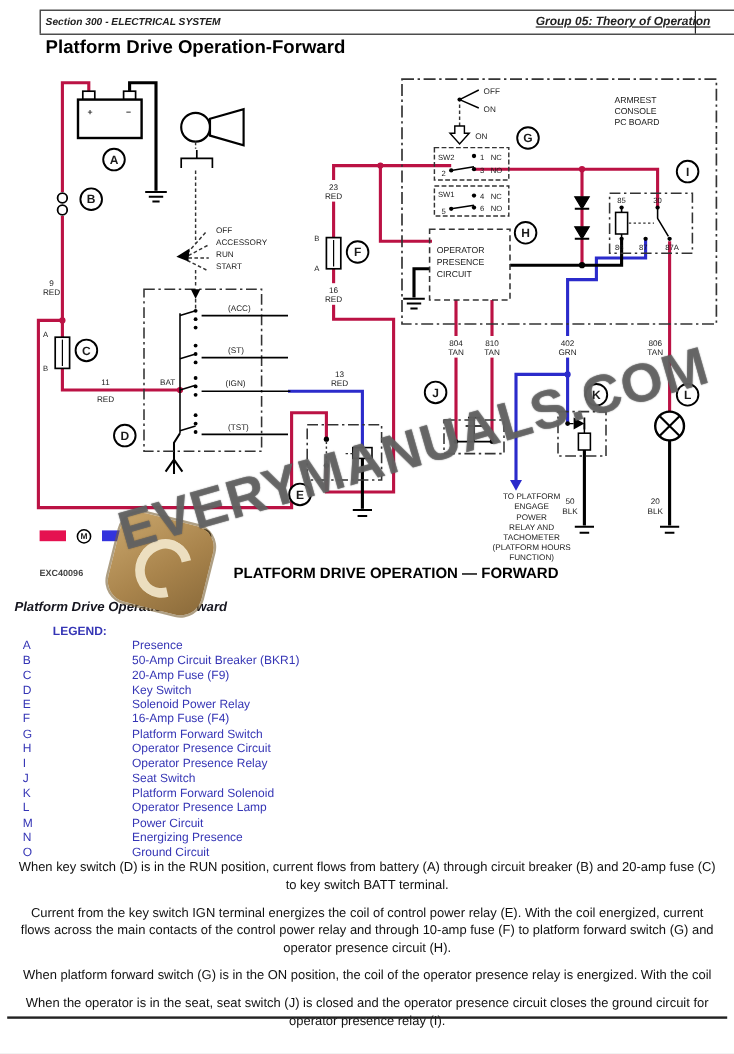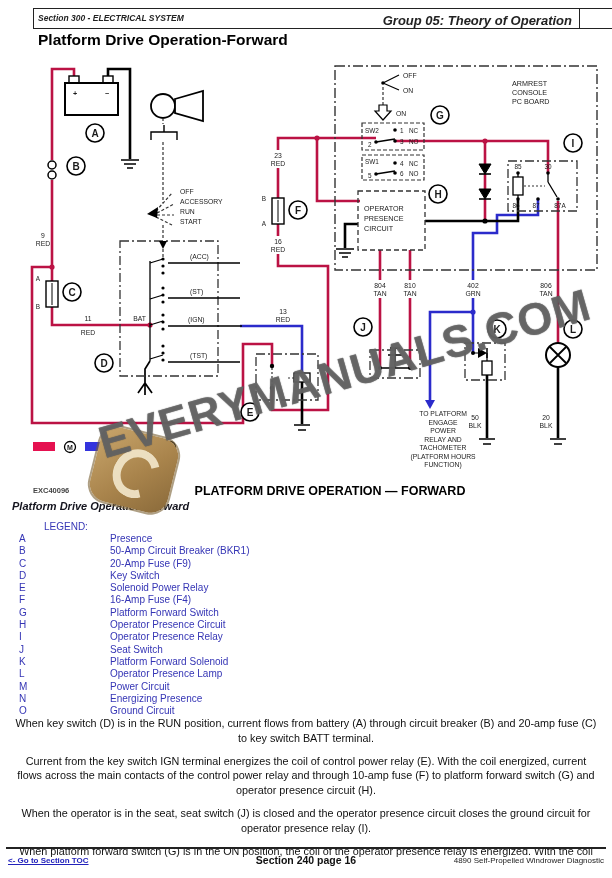--- a/index.html
+++ b/index.html
@@ -4,38 +4,38 @@
 <style>
   html,body{margin:0;padding:0;background:#e8e8e8;}
   .page{position:relative;width:612px;height:878px;background:#ffffff;margin:0 auto;
         font-family:"Liberation Sans",sans-serif;color:#1a1a1a;overflow:hidden;}
   
   .hdr{position:absolute;left:33px;right:0;top:8px;height:19px;
        border-top:1.5px solid #222;border-bottom:1.5px solid #222;}
   .hdr .vline-l{position:absolute;left:0;top:0;bottom:0;width:0;border-left:1.5px solid #222;}
   .hdr .vline-r{position:absolute;left:546px;top:0;bottom:0;width:0;border-left:1.5px solid #222;}
   .hdr-left{position:absolute;left:5px;top:4px;font-size:8.5px;font-weight:bold;font-style:italic;color:#222;}
-  .hdr-right{position:absolute;right:40px;top:4px;font-size:13px;font-weight:bold;font-style:italic;color:#222;}
+  .hdr-right{position:absolute;right:20px;top:4px;font-size:10px;font-weight:bold;font-style:italic;color:#222;text-decoration:underline;}
   .title{position:absolute;left:38px;top:31px;font-size:15.5px;font-weight:bold;color:#000;}
   
   .diagram{position:absolute;left:0;top:63px;width:612px;height:406px;}
   svg text{font-family:"Liberation Sans",sans-serif;fill:#1a1a1a;}
   .lbl{font-size:6.8px;}
   .mini{font-size:7.2px;}
   .term{font-size:6.4px;}
   .co{font-size:10px;font-weight:bold;}
   .mno{font-size:7px;font-weight:bold;}
   
-  .cap-row{position:absolute;left:0;top:484px;width:612px;height:16px;}
+  .cap-row{position:absolute;left:0;top:471px;width:612px;height:16px;}
   .fig-code{position:absolute;left:33px;top:2px;font-size:7.5px;font-weight:bold;color:#444;}
   .fig-cap{position:absolute;left:0;width:612px;text-align:center;top:0;font-size:12.5px;font-weight:bold;color:#000;margin-left:24px;}
   .subhead{position:absolute;left:12px;top:500px;font-size:11px;font-weight:bold;font-style:italic;color:#15151f;}
   
   .legend{position:absolute;left:12px;top:521px;width:560px;color:#3535b5;font-size:10px;}
-  .legend .lg-title{font-weight:normal;font-size:10px;margin-bottom:1px;padding-left:32px;}
+  .legend .lg-title{font-weight:bold;font-size:10px;margin-bottom:1px;padding-left:32px;}
   .lg-row{position:relative;height:12.3px;line-height:12.3px;}
   .lg-key{position:absolute;left:7px;}
   .lg-label{position:absolute;left:98px;}
   
   .paras{position:absolute;left:12px;top:716px;width:588px;font-size:10.8px;line-height:14.6px;color:#111;}
   .paras p{margin:0 0 8.5px 0;text-align:center;}
   
   .ftr-rule{position:absolute;left:6px;top:847px;width:600px;border-top:2px solid #222;}
   .ftr{position:absolute;left:0;top:853px;width:612px;height:18px;font-size:8.5px;}
   .ftr-link{position:absolute;left:8px;top:3px;color:#2222bb;text-decoration:underline;font-weight:bold;font-size:8px;}
@@ -463,29 +463,24 @@
       </div>
     <div class="lg-row">
         <span class="lg-key">O</span>
         <span class="lg-label">Ground Circuit</span>
       </div>
   </div>
 
   <div class="paras">
     <p>When key switch (D) is in the RUN position, current flows from battery (A) through circuit breaker (B) and 20-amp fuse (C) to key switch BATT terminal.</p>
     <p>Current from the key switch IGN terminal energizes the coil of control power relay (E). With the coil energized, current flows across the main contacts of the control power relay and through 10-amp fuse (F) to platform forward switch (G) and operator presence circuit (H).</p>
+    <p>When platform forward switch (G) is in the ON position, the coil of the operator presence relay is energized. With the coil</p>
     <p>When the operator is in the seat, seat switch (J) is closed and the operator presence circuit closes the ground circuit for operator presence relay (I).</p>
-    <p>When platform forward switch (G) is in the ON position, the coil of the operator presence relay is energized. With the coil</p>
   </div>
 
   <div class="ftr-rule"></div>
-  <div class="ftr">
-    <a href="#" class="ftr-link">&lt;- Go to Section TOC</a>
-    <div class="ftr-center">Section 240 page 16</div>
-    <div class="ftr-right">4890 Self-Propelled Windrower Diagnostic</div>
-  </div>
 
   <div class="wm-logo">
       <div class="arc"></div>
     </div>
   <div class="wm">EVERYMANUALS.COM</div>
 
 </div>
 
 </body></html>

